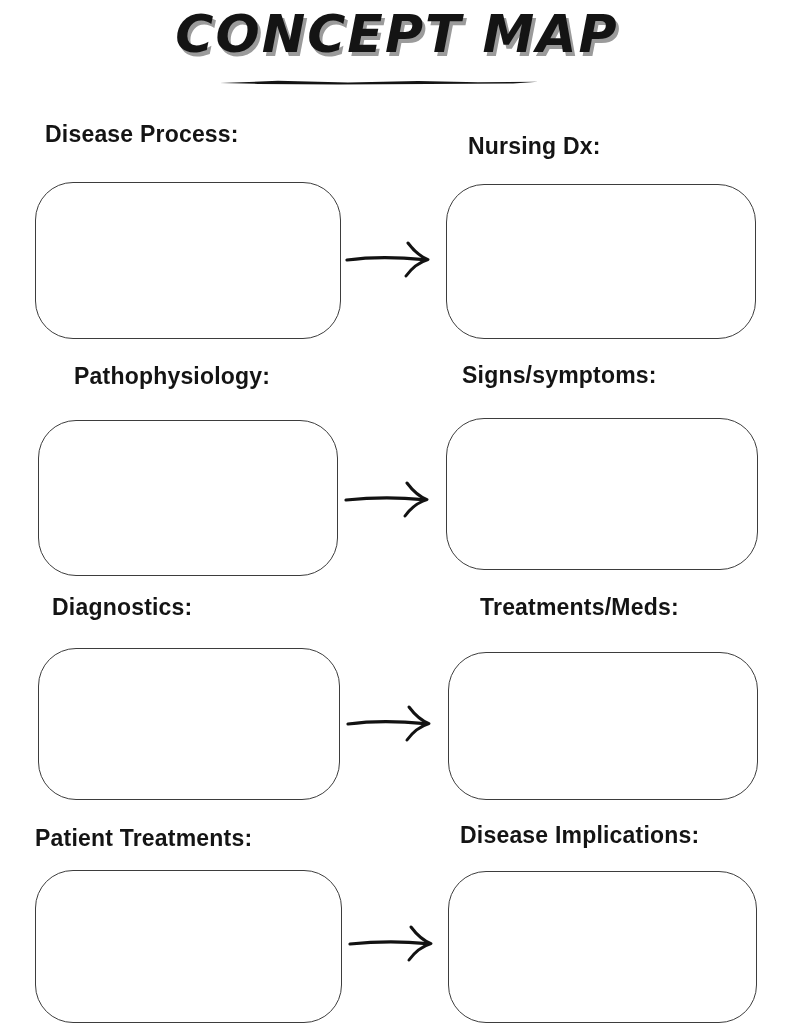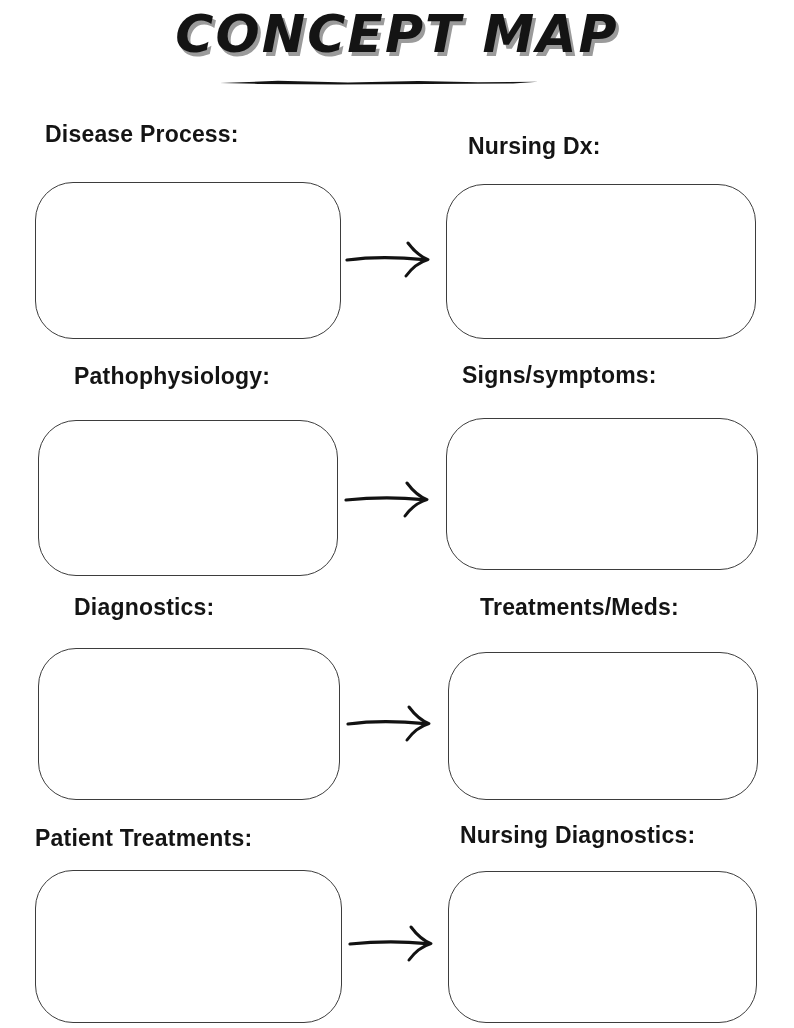--- a/index.html
+++ b/index.html
@@ -91,35 +91,35 @@
     <div class="arrow" style="left:343px; top:476px;">
       <svg viewBox="0 0 90 48" fill="none">
         <path d="M3,24 C28,21.5 54,21.2 80,23.6" stroke="currentColor" stroke-width="3.2" stroke-linecap="round"></path>
         <path d="M64,7 C70,15 77,21 84,23.6 C75,26.3 67,33 62,40" stroke="currentColor" stroke-width="3" stroke-linecap="round" stroke-linejoin="round"></path>
       </svg>
     </div>
     <div class="box" style="left:446px; top:418px; width:312px; height:152px;"></div>
   </section>
 
   <section>
-    <div class="label" style="left:52px; top:594px;margin-left:22px;">Diagnostics:</div>
+    <div class="label" style="left:52px; top:594px;">Diagnostics:</div>
     <div class="label" style="left:480px; top:594px;">Treatments/Meds:</div>
     <div class="box" style="left:38px; top:648px; width:302px; height:152px;"></div>
     <div class="arrow" style="left:345px; top:700px;">
       <svg viewBox="0 0 90 48" fill="none">
         <path d="M3,24 C26,20.8 52,20.8 80,23.6" stroke="currentColor" stroke-width="3.2" stroke-linecap="round"></path>
         <path d="M64,7 C70,15 77,21 84,23.6 C75,26.3 67,33 62,40" stroke="currentColor" stroke-width="3" stroke-linecap="round" stroke-linejoin="round"></path>
       </svg>
     </div>
     <div class="box" style="left:448px; top:652px; width:310px; height:148px;"></div>
   </section>
 
   <section>
     <div class="label" style="left:35px; top:825px;">Patient Treatments:</div>
-    <div class="label" style="left:460px; top:822px;">Nursing Diagnostics:</div>
+    <div class="label" style="left:460px; top:822px;">Disease Implications:</div>
     <div class="box" style="left:35px; top:870px; width:307px; height:153px;"></div>
     <div class="arrow" style="left:347px; top:920px;">
       <svg viewBox="0 0 90 48" fill="none">
         <path d="M3,24 C28,21.5 54,21.2 80,23.6" stroke="currentColor" stroke-width="3.2" stroke-linecap="round"></path>
         <path d="M64,7 C70,15 77,21 84,23.6 C75,26.3 67,33 62,40" stroke="currentColor" stroke-width="3" stroke-linecap="round" stroke-linejoin="round"></path>
       </svg>
     </div>
     <div class="box" style="left:448px; top:871px; width:309px; height:152px;"></div>
   </section>
 

